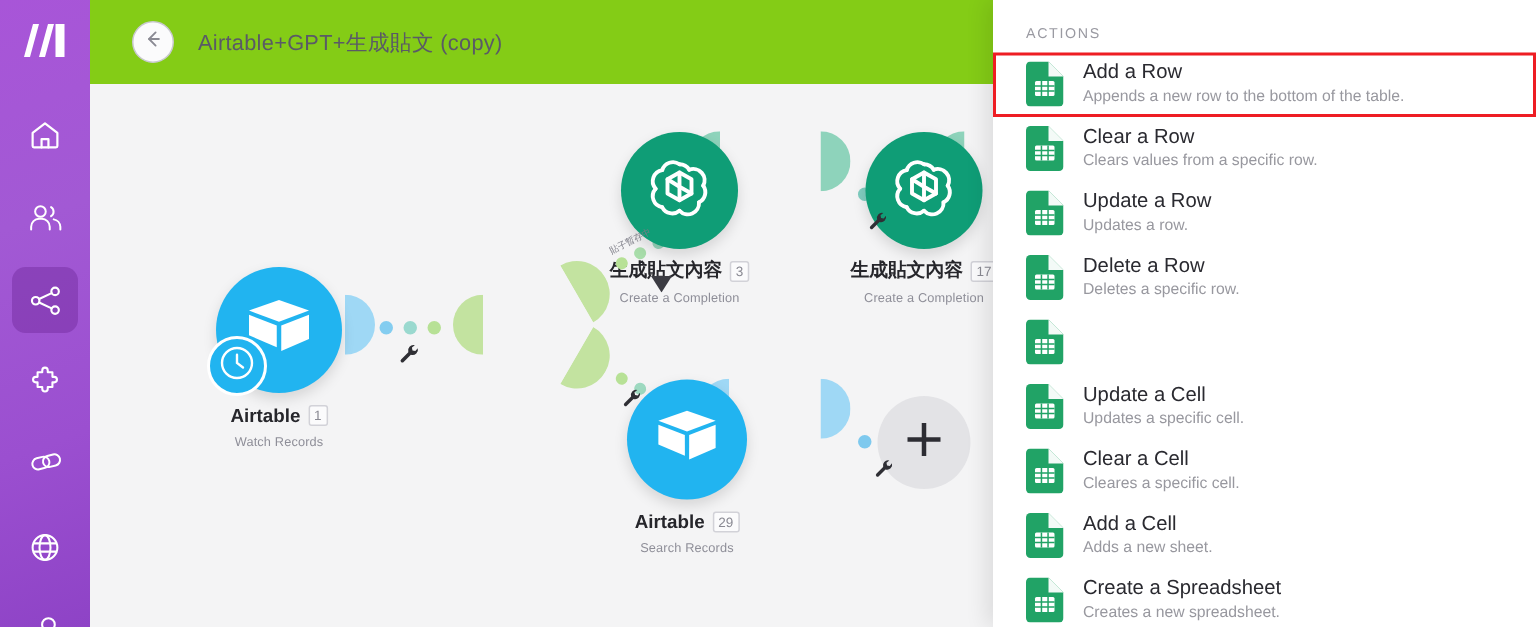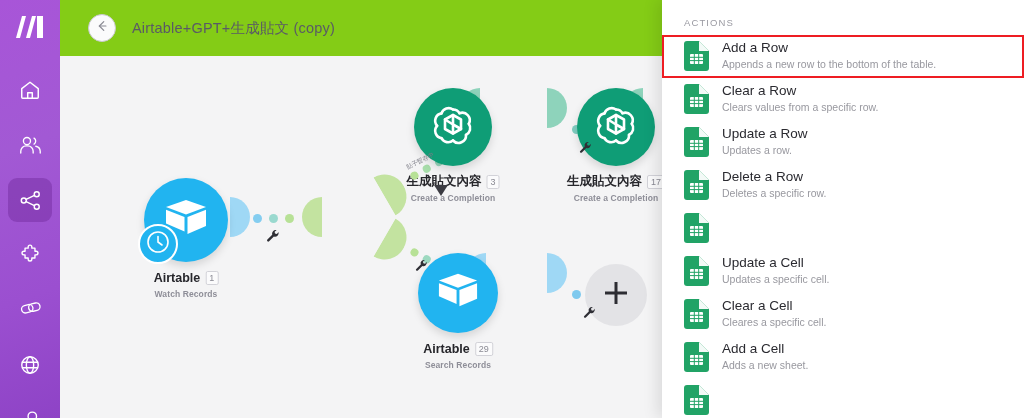--- a/index.html
+++ b/index.html
@@ -67,21 +67,21 @@
     font-size: 12.5px; font-weight: bold; color: #26262b;
     display: inline-block; vertical-align: middle;
   }
   .node-badge {
     display: inline-block; vertical-align: middle; margin-left: 5px;
     font-size: 9px; color: #8a8a93; border: 1px solid #d2d2d8;
     border-radius: 2px; padding: 0 3px; line-height: 12px; background: #fbfbfc;
     font-weight: normal;
   }
   .node-sub {
-    margin-top: 3px; font-size: 8.5px; color: #8e8e98; letter-spacing: .1px; font-weight: bold;
+    margin-top: 3px; font-size: 8.5px; color: #8e8e98; letter-spacing: .1px;
   }
   .half-left, .half-right {
     position: absolute; top: 50%; transform: translateY(-50%); z-index: 1;
   }
   .dots { position: absolute; display: flex; align-items: center; gap: 7px; z-index: 1; }
   .dots span { display: block; border-radius: 50%; }
   .wrench { position: absolute; z-index: 4; }
   .filter-label {
     position: absolute; font-size: 6px; color: #7b7b85;
     transform: rotate(-27deg); transform-origin: left bottom; white-space: nowrap; z-index: 5;
@@ -599,17 +599,21 @@
         <path d="M15 0 l10 10 h-10 Z" fill="#ffffff" opacity=".95"></path>
         <rect x="6" y="13" width="13" height="10" rx="1" fill="#ffffff"></rect>
         <g stroke="#21a366" stroke-width="1">
           <path d="M6 16.3 H19"></path>
                 <path d="M6 19.6 H19"></path>
           <path d="M10.3 13 V23"></path>
                 <path d="M14.7 13 V23"></path>
         </g>
       </svg>
     </span>
+    <span class="action-texts">
+      <span class="action-title">Create a Spreadsheet</span>
+      <span class="action-desc">Creates a new spreadsheet.</span>
+    </span>
   </div>
 </div>
   </div>
 
 </div>
 
 </body></html>

